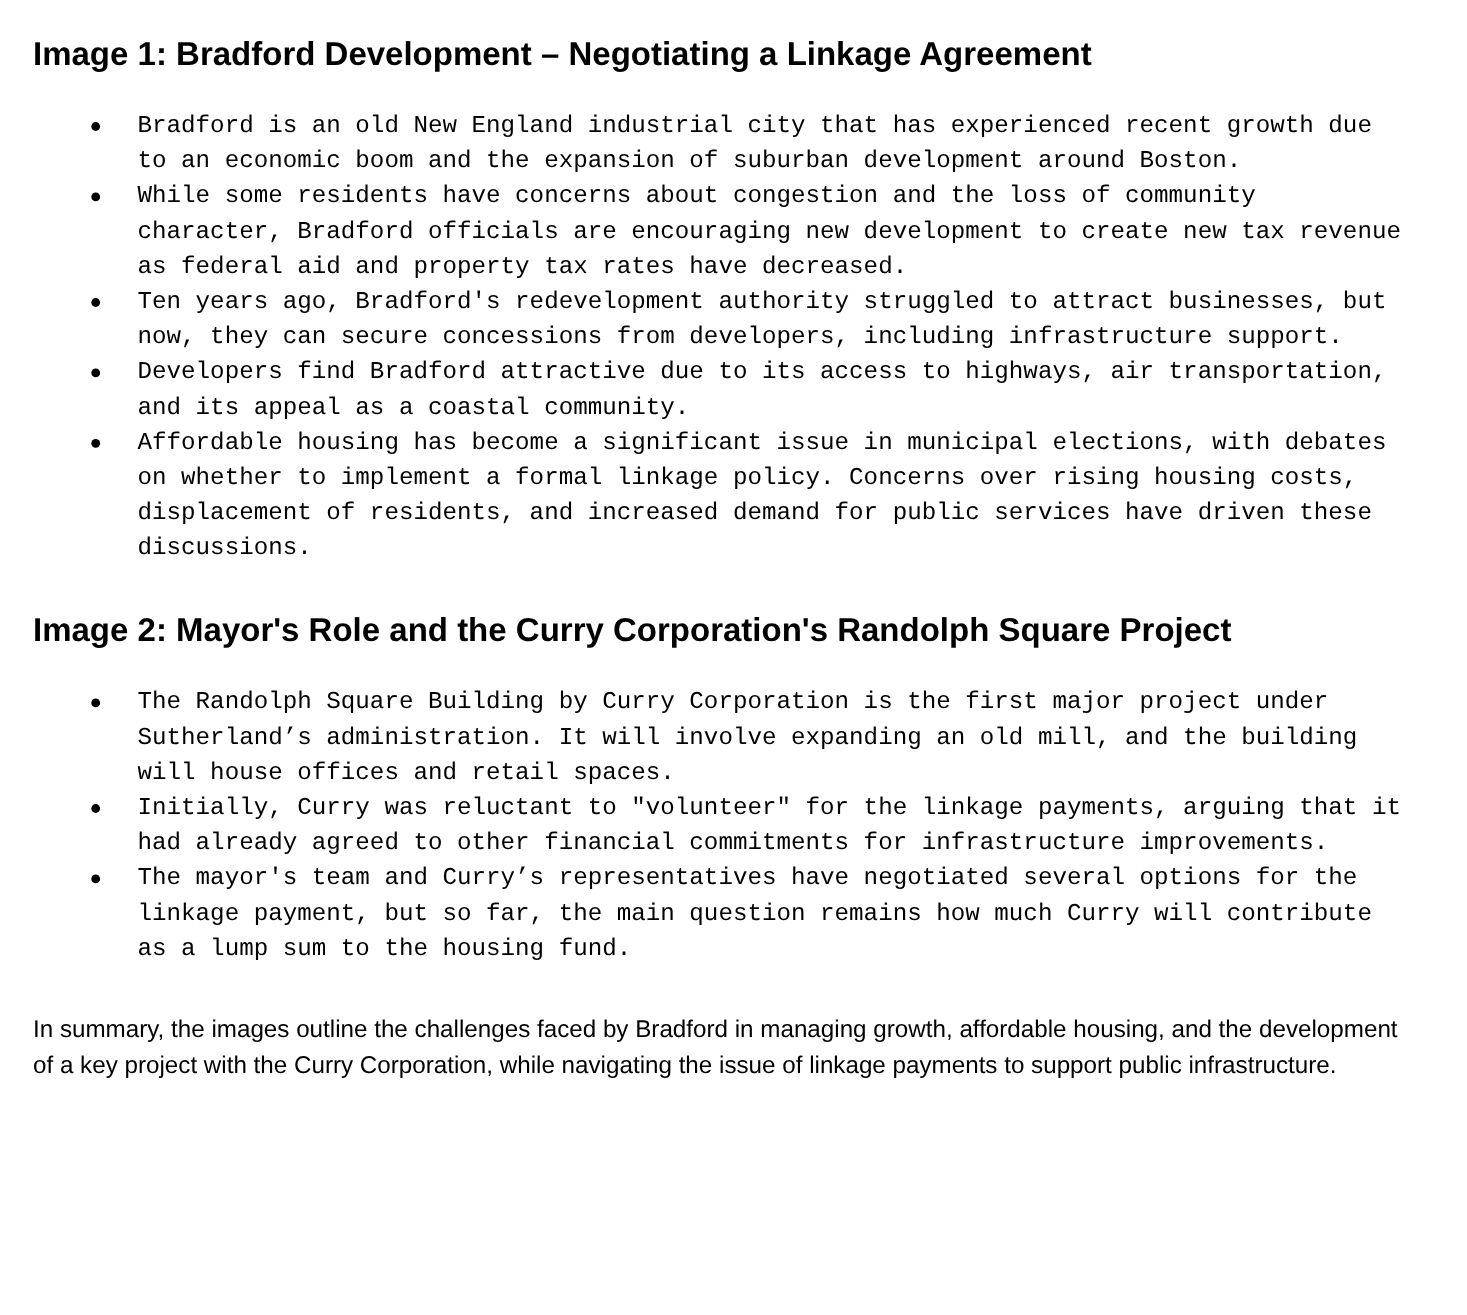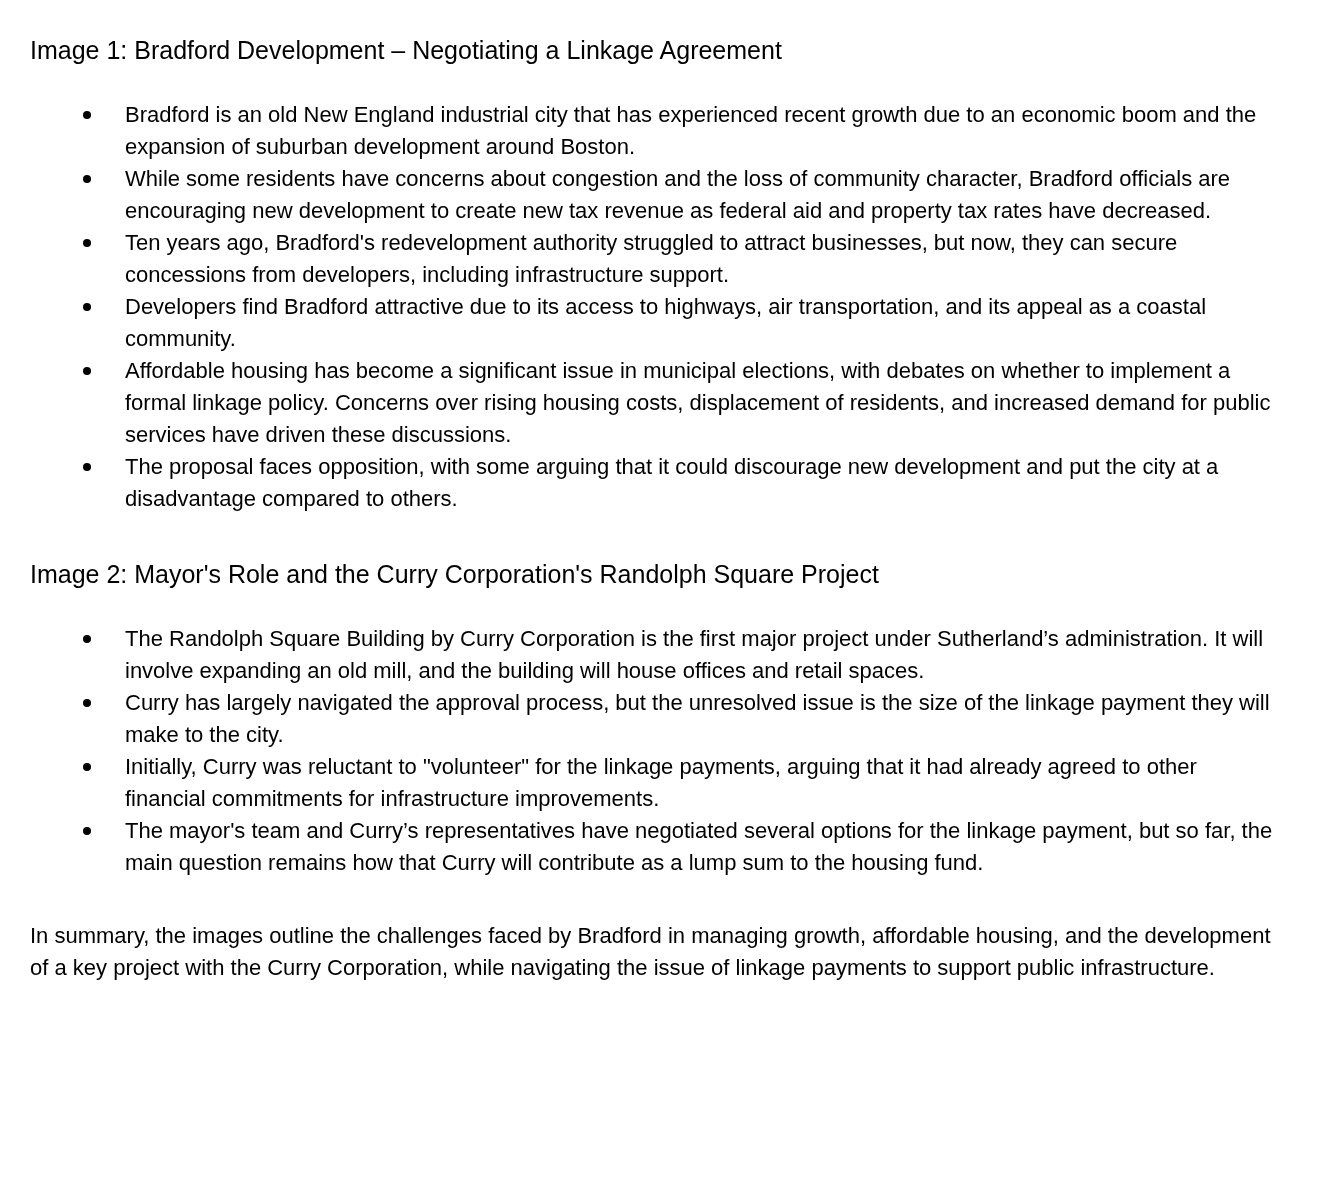--- a/index.html
+++ b/index.html
@@ -15,37 +15,38 @@
     line-height: 32px;
     color: #000000;
     -webkit-font-smoothing: antialiased;
   }
   .page {
     box-sizing: border-box;
     width: 1334px;
     padding: 34px 52px 20px 30px;
   }
   .section-heading {
-    font-size: 25px;
-    font-weight: 400;
+    font-size: 30px;
+    font-weight: 700;
     margin: 0 0 33px 0;
     line-height: 32px;
   }
   .section + .section .section-heading {
     margin-top: 43px;
   }
   ul.bullets {
     margin: 0;
     padding: 0;
     list-style: none;
   }
   ul.bullets li {
     position: relative;
     padding-left: 95px;
     margin: 0;
+    font-family: Liberation Mono, monospace;
   }
   ul.bullets li::before {
     content: "";
     position: absolute;
     left: 53px;
     top: 12px;
     width: 8px;
     height: 8px;
     border-radius: 50%;
     background: #000000;
@@ -60,29 +61,27 @@
 <div class="page">
 
   <div class="section">
     <h2 class="section-heading">Image 1: Bradford Development – Negotiating a Linkage Agreement</h2>
     <ul class="bullets">
         <li>Bradford is an old New England industrial city that has experienced recent growth due to an economic boom and the expansion of suburban development around Boston.</li>
         <li>While some residents have concerns about congestion and the loss of community character, Bradford officials are encouraging new development to create new tax revenue as federal aid and property tax rates have decreased.</li>
         <li>Ten years ago, Bradford's redevelopment authority struggled to attract businesses, but now, they can secure concessions from developers, including infrastructure support.</li>
         <li>Developers find Bradford attractive due to its access to highways, air transportation, and its appeal as a coastal community.</li>
         <li>Affordable housing has become a significant issue in municipal elections, with debates on whether to implement a formal linkage policy. Concerns over rising housing costs, displacement of residents, and increased demand for public services have driven these discussions.</li>
-        <li>The proposal faces opposition, with some arguing that it could discourage new development and put the city at a disadvantage compared to others.</li>
       </ul>
   </div>
 
   <div class="section">
     <h2 class="section-heading">Image 2: Mayor's Role and the Curry Corporation's Randolph Square Project</h2>
     <ul class="bullets">
         <li>The Randolph Square Building by Curry Corporation is the first major project under Sutherland’s administration. It will involve expanding an old mill, and the building will house offices and retail spaces.</li>
-        <li>Curry has largely navigated the approval process, but the unresolved issue is the size of the linkage payment they will make to the city.</li>
         <li>Initially, Curry was reluctant to "volunteer" for the linkage payments, arguing that it had already agreed to other financial commitments for infrastructure improvements.</li>
-        <li>The mayor's team and Curry’s representatives have negotiated several options for the linkage payment, but so far, the main question remains how that Curry will contribute as a lump sum to the housing fund.</li>
+        <li>The mayor's team and Curry’s representatives have negotiated several options for the linkage payment, but so far, the main question remains how much Curry will contribute as a lump sum to the housing fund.</li>
       </ul>
   </div>
 
   <p class="summary">In summary, the images outline the challenges faced by Bradford in managing growth, affordable housing, and the development of a key project with the Curry Corporation, while navigating the issue of linkage payments to support public infrastructure.</p>
 
 </div>
 
 </body></html>

